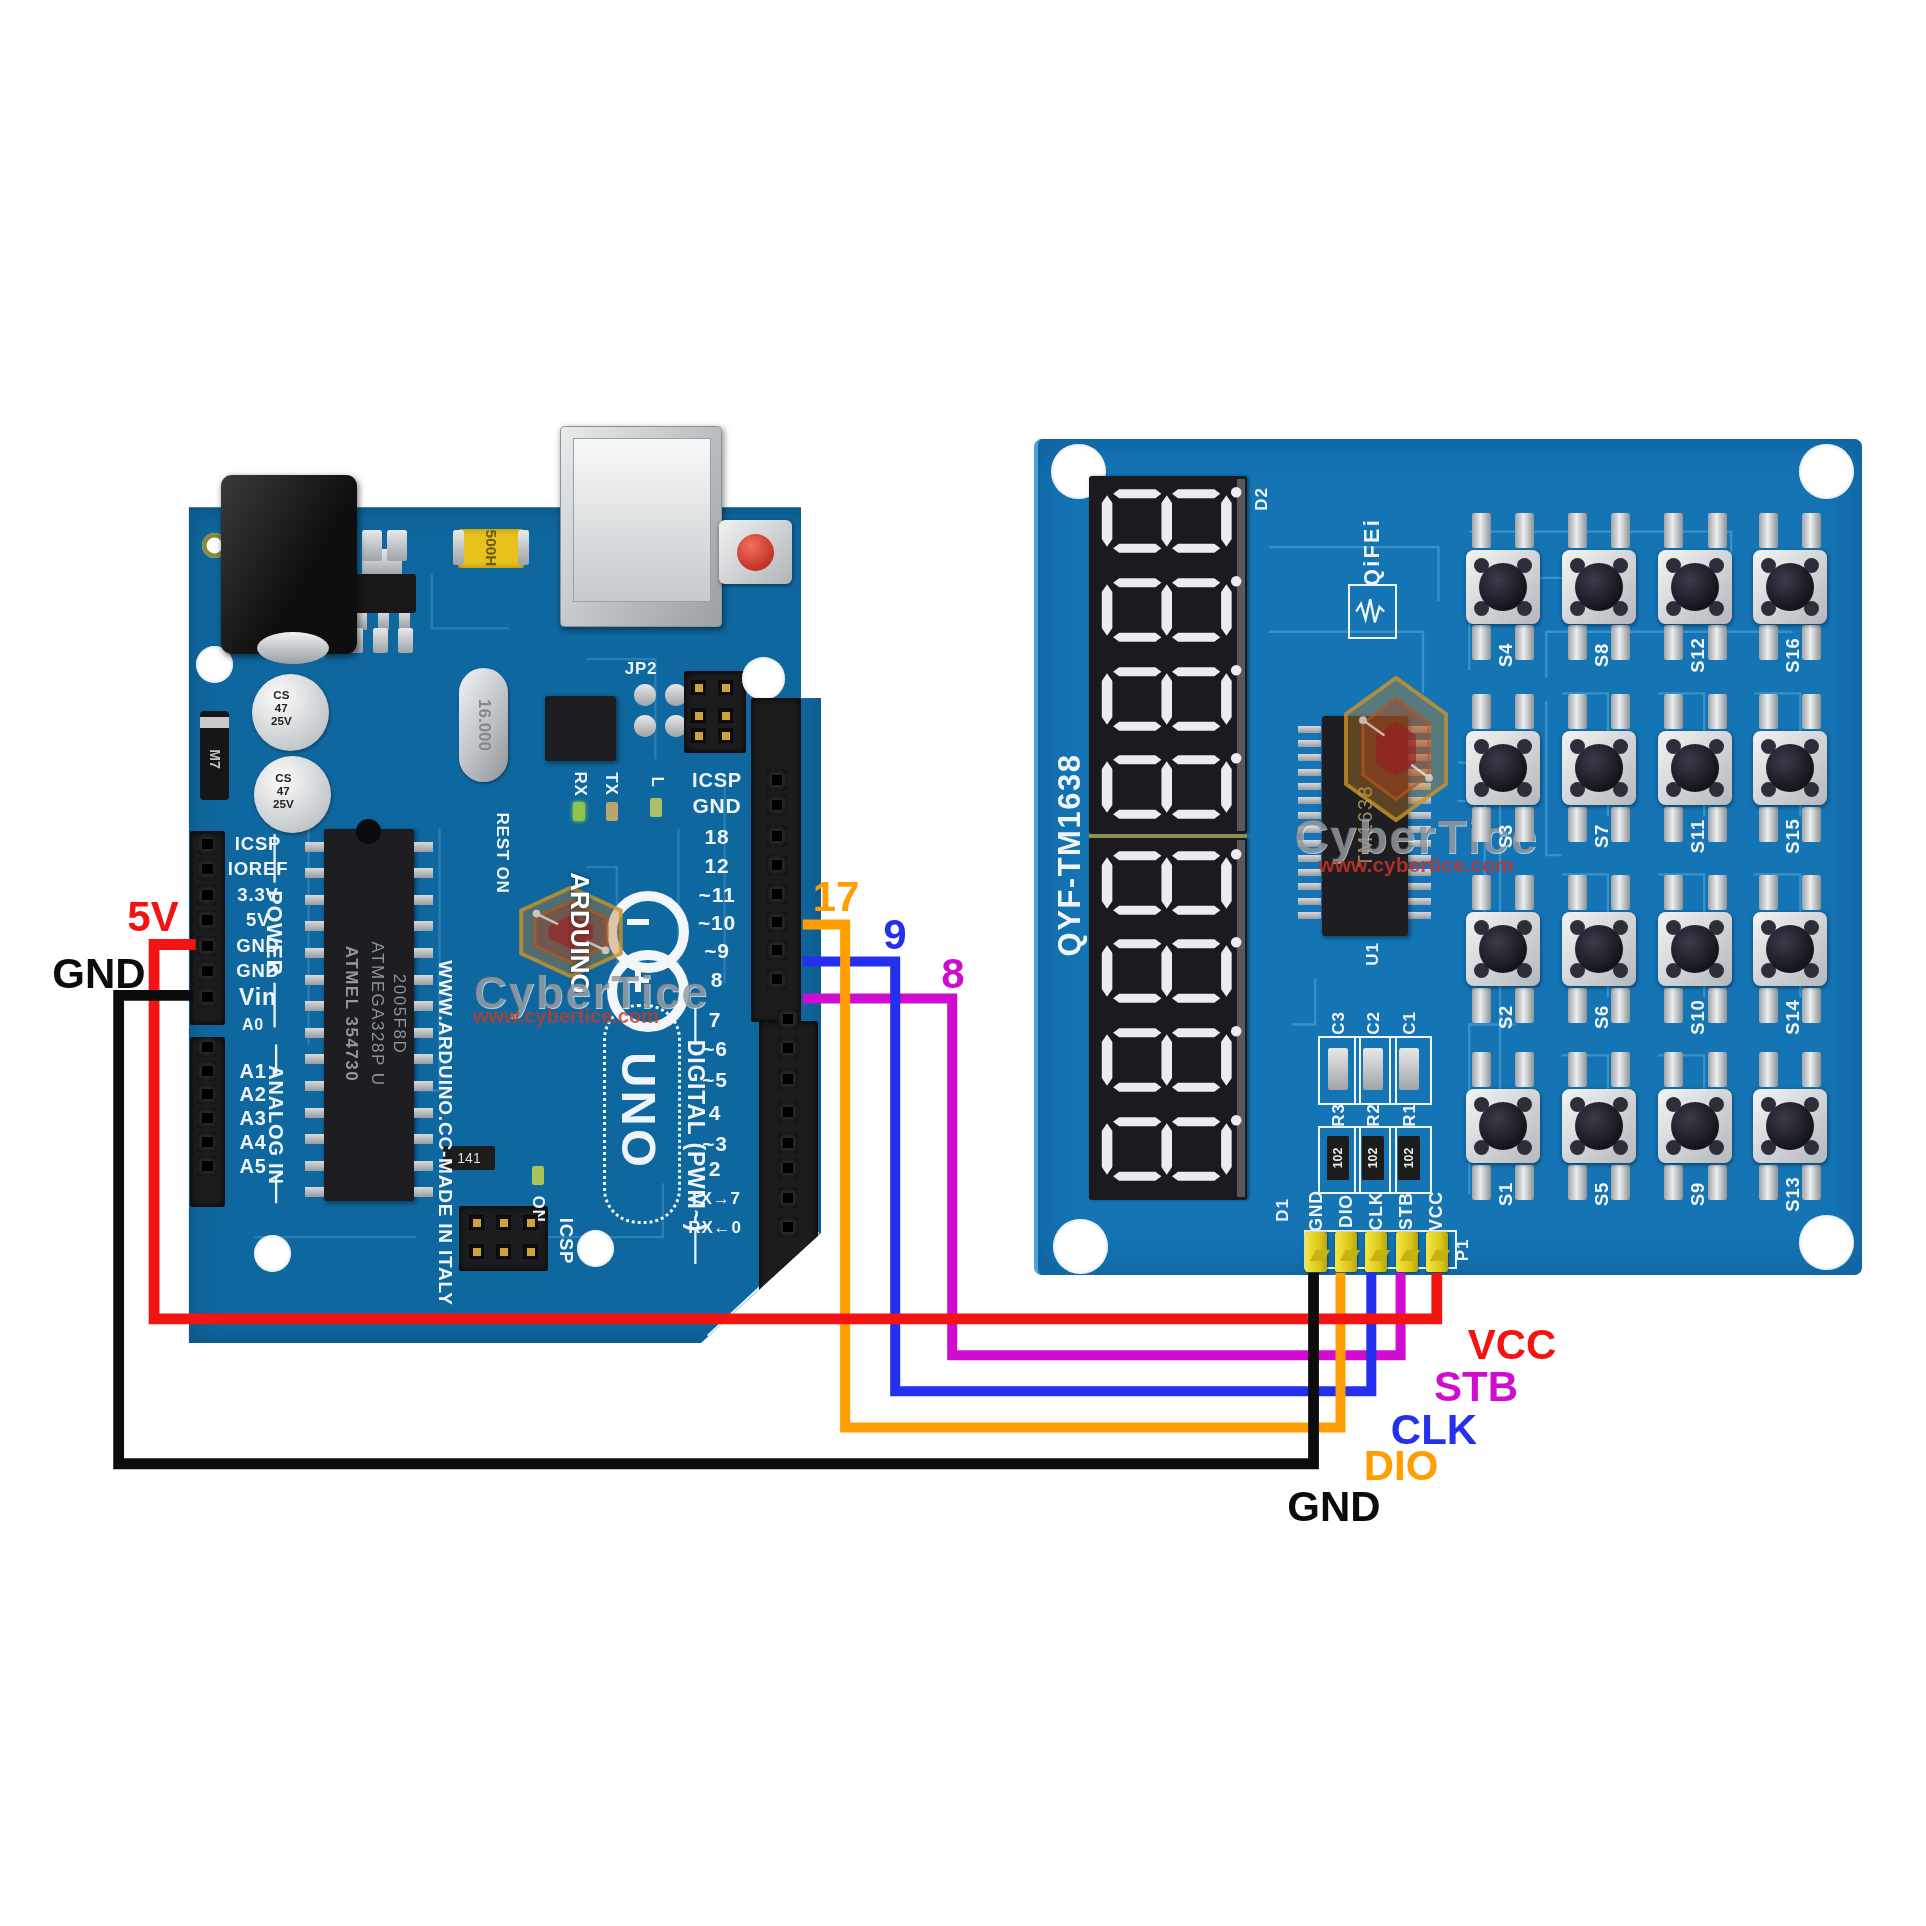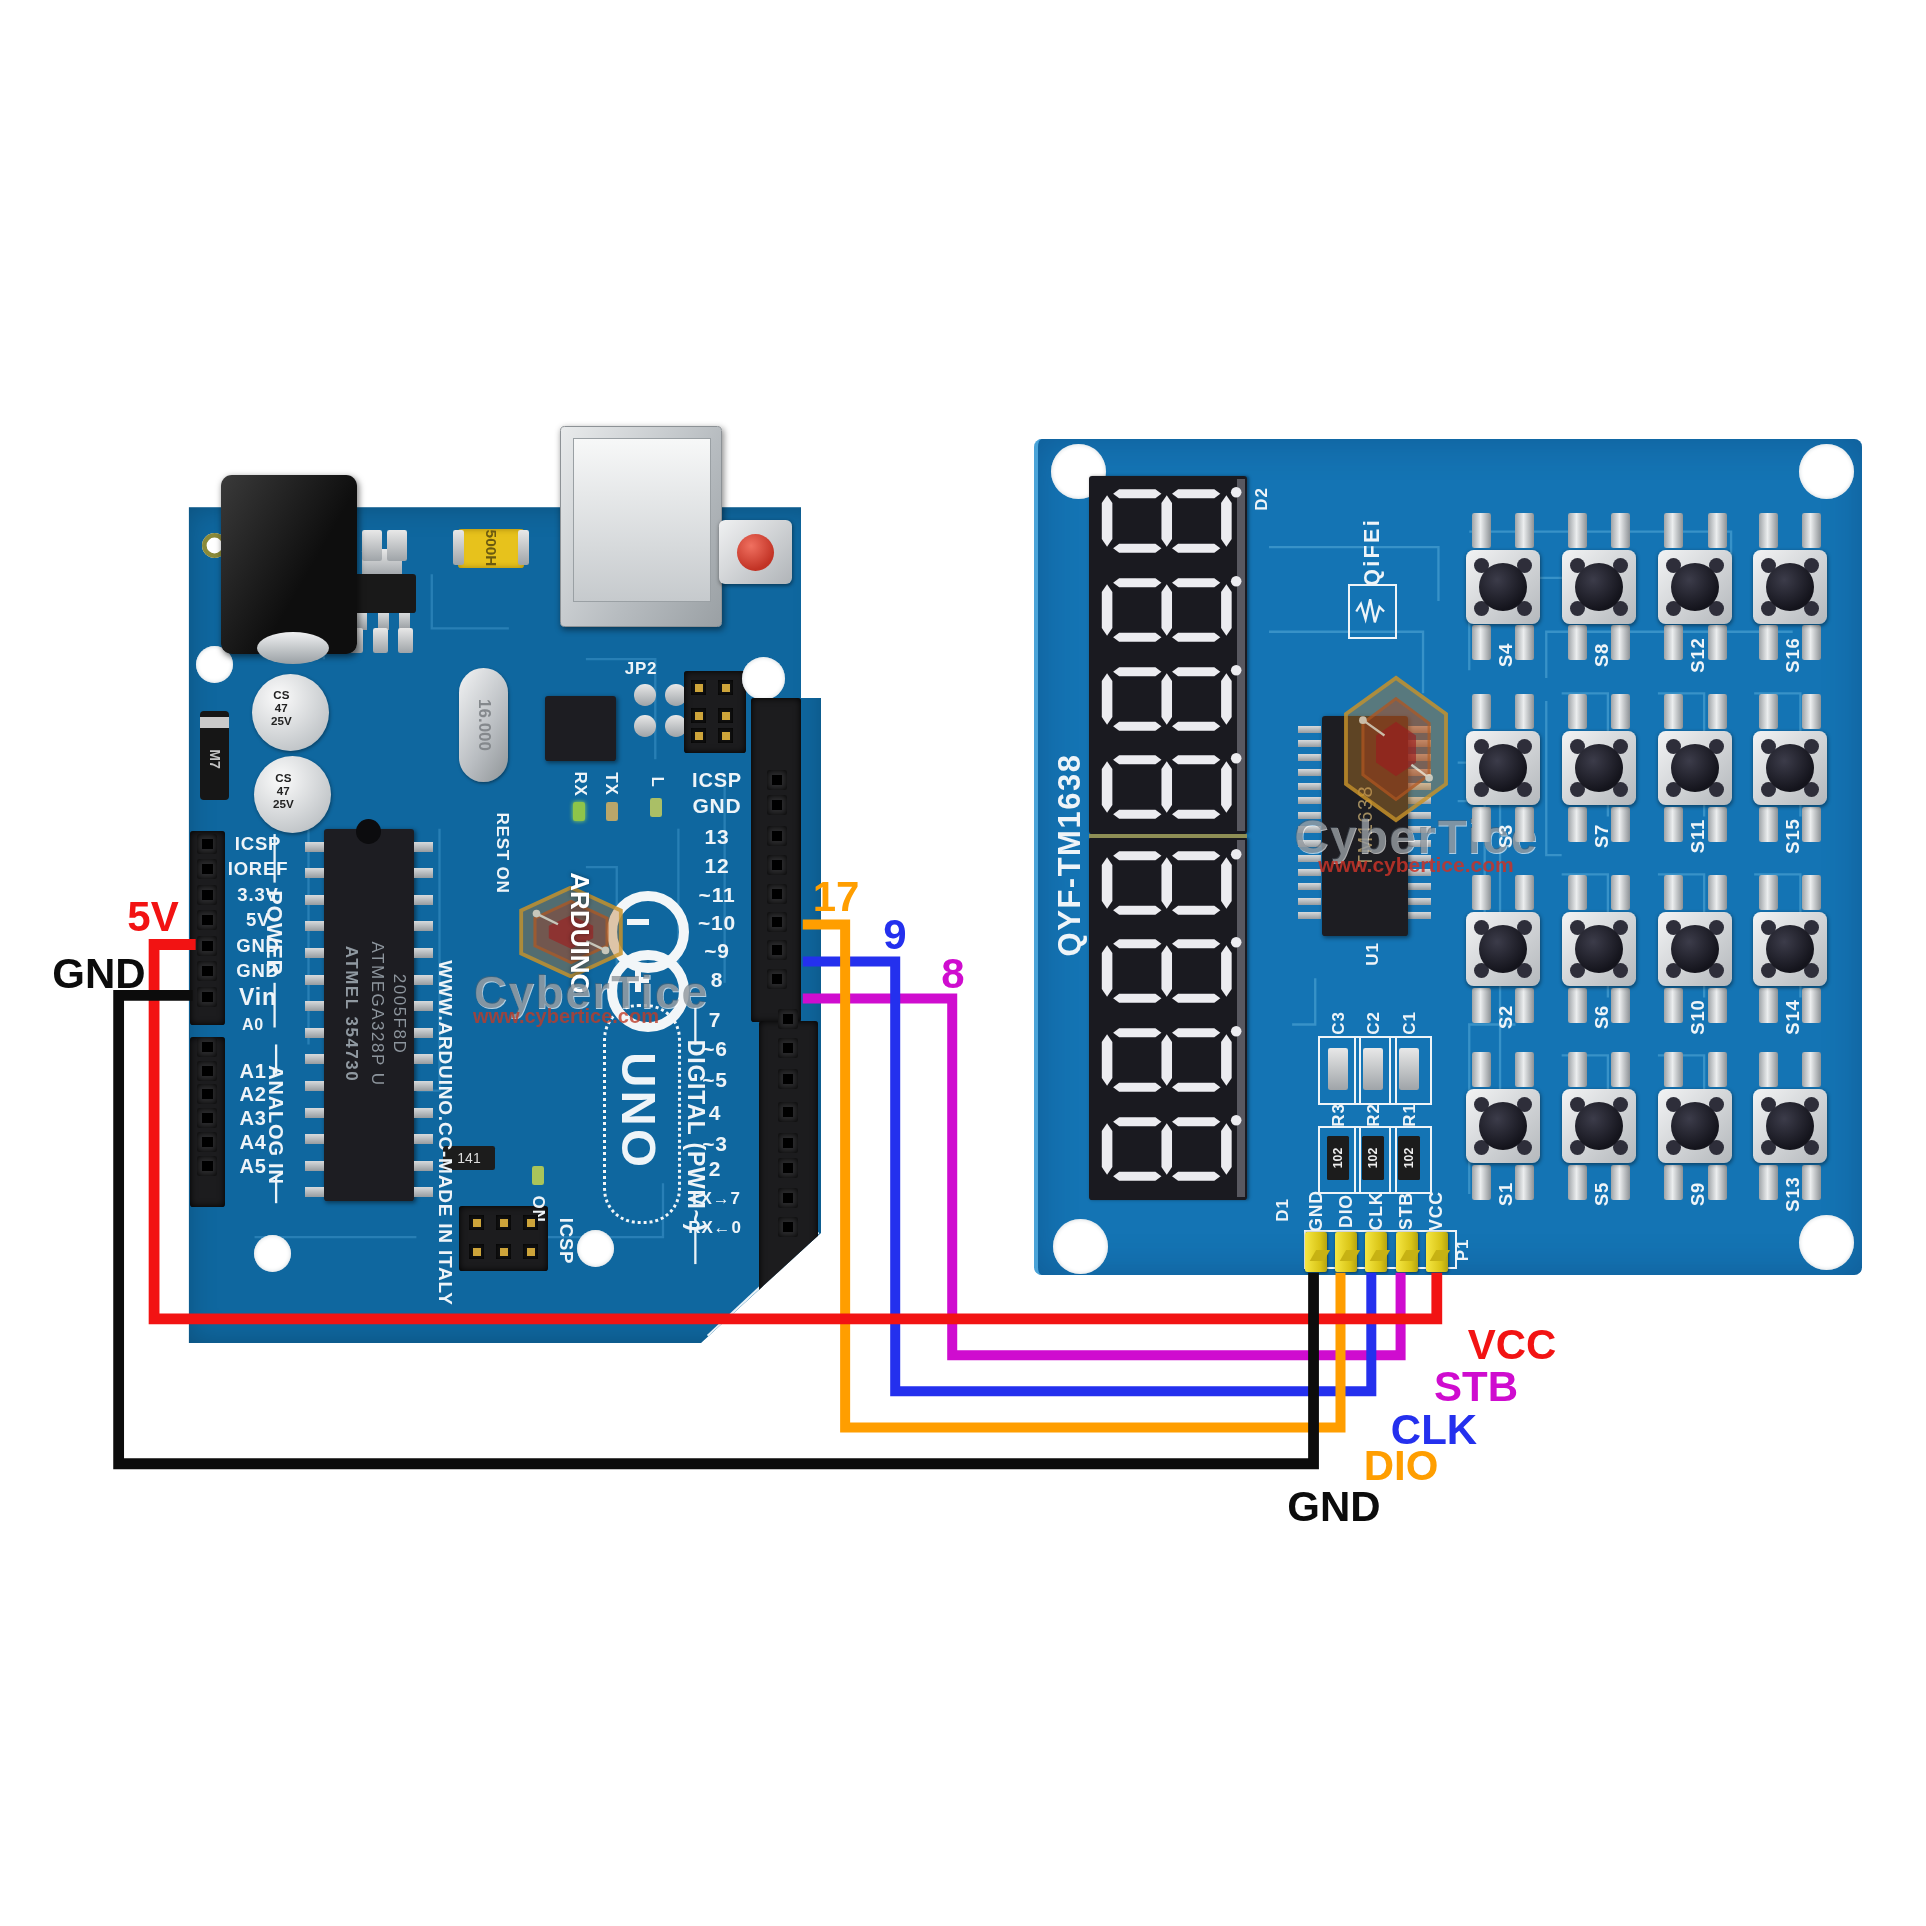--- a/index.html
+++ b/index.html
@@ -206,21 +206,21 @@
         <div class="cl silk" style="left:68px;top:613px;font-size:20px;">A3</div>
         <div class="sock" style="left:12.3px;top:627px;"></div>
         <div class="cl silk" style="left:68px;top:637px;font-size:20px;">A4</div>
         <div class="sock" style="left:12.3px;top:651px;"></div>
         <div class="cl silk" style="left:68px;top:661px;font-size:20px;">A5</div>
         <div class="sock" style="left:582px;top:265px;"></div>
         <div class="cl silk" style="left:532px;top:275px;font-size:20px;">ICSP</div>
         <div class="sock" style="left:582px;top:290px;"></div>
         <div class="cl silk" style="left:532px;top:300px;font-size:21px;">GND</div>
         <div class="sock" style="left:582px;top:321px;"></div>
-        <div class="cl silk" style="left:532px;top:331px;font-size:21px;">13</div>
+        <div class="cl silk" style="left:532px;top:331px;font-size:21px;">18</div>
         <div class="sock" style="left:582px;top:350px;"></div>
         <div class="cl silk" style="left:532px;top:360px;font-size:21px;">12</div>
         <div class="sock" style="left:582px;top:379px;"></div>
         <div class="cl silk" style="left:532px;top:389px;font-size:21px;">~11</div>
         <div class="sock" style="left:582px;top:407px;"></div>
         <div class="cl silk" style="left:532px;top:417px;font-size:21px;">~10</div>
         <div class="sock" style="left:582px;top:435px;"></div>
         <div class="cl silk" style="left:532px;top:445px;font-size:21px;">~9</div>
         <div class="sock" style="left:582px;top:464px;"></div>
         <div class="cl silk" style="left:532px;top:474px;font-size:21px;">8</div>

